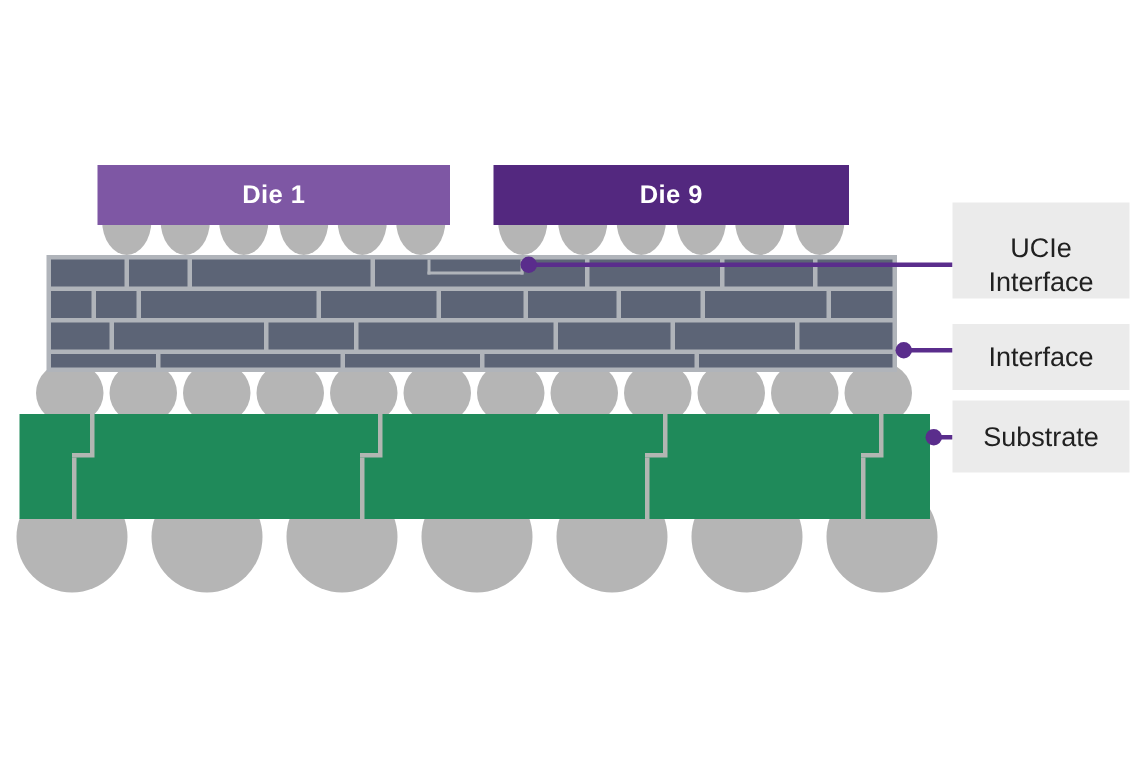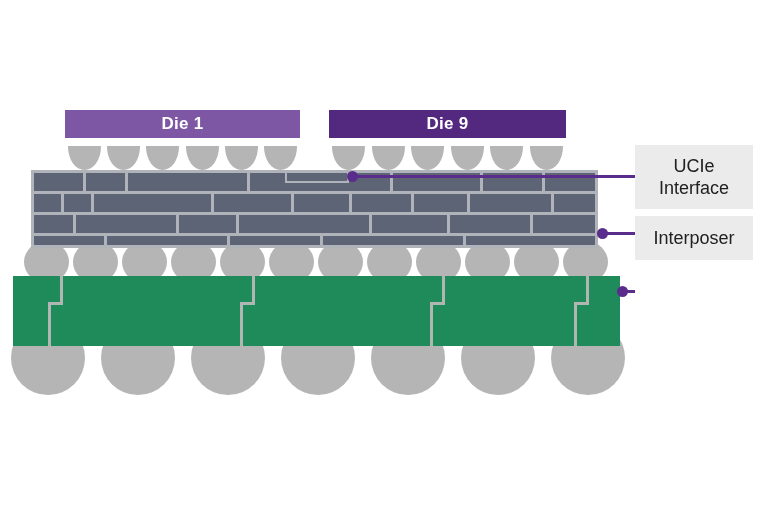--- a/index.html
+++ b/index.html
@@ -3,21 +3,21 @@
 <meta charset="utf-8">
 <style>
   html,body{margin:0;padding:0;background:#fff;}
   #stage{
     position:relative;width:760px;height:507px;overflow:hidden;
     background:var(--bg,#fff);
     font-family:"Liberation Sans", sans-serif;
   }
   
   .die{
-    position:absolute;top:110px;height:28px;z-index:2;
+    position:absolute;top:110px;height:40px;z-index:2;
     display:flex;align-items:center;justify-content:center;
     color:#fff;font-size:17px;font-weight:700;letter-spacing:.3px;
   }
   #die1{left:65px;width:235px;background:var(--die1,#7e57a4);}
   #die2{left:329px;width:237px;background:var(--die2,#53287f);}
   
   .microbump{
     position:absolute;top:146px;width:33px;height:24px;z-index:1;
     background:var(--bump,#b5b5b5);
     border-radius:0 0 17px 17px / 0 0 24px 24px;
@@ -51,21 +51,21 @@
   
   .leader-line{position:absolute;height:3px;z-index:3;background:var(--purple,#5a2d8c);}
   .leader-dot{position:absolute;width:11px;height:11px;border-radius:50%;z-index:3;background:var(--purple,#5a2d8c);}
   
   .callout{
     position:absolute;left:635px;width:118px;z-index:3;
     background:var(--callout-bg,#ebebeb);color:var(--callout-text,#212121);
     display:flex;align-items:center;justify-content:center;text-align:center;
     font-size:18px;line-height:1.25;padding:0 8px;box-sizing:border-box;
   }
-  #callout-ucie{top:145px;height:64px;}
+  #callout-ucie{top:135px;height:64px;align-items:flex-end;}
   #callout-interposer{top:216px;height:44px;}
   #callout-substrate{top:267px;height:48px;}
 </style>
 </head>
 <body>
 
 <div id="stage" style="--bg: #ffffff; --bump: #b5b5b5; --brick: #5c6476; --mortar: #b0b4ba; --green: #1f8a5a; --trace: #b2b6b2; --callout-bg: #ebebeb; --callout-text: #212121; --purple: #5a2d8c;">
 
   <div id="die1" class="die" style="background: rgb(126, 87, 164);">
     <span>Die 1</span>
@@ -171,16 +171,19 @@
   <div class="leader-line" style="left:603px;top:232px;width:32px;"></div>
   <div class="leader-dot" style="left:597px;top:228px;"></div>
 
   <div class="leader-line" style="left:623px;top:290px;width:12px;"></div>
   <div class="leader-dot" style="left:617px;top:286px;"></div>
 
   <div id="callout-ucie" class="callout">
     <span>UCIe Interface</span>
   </div>
   <div id="callout-interposer" class="callout">
-    <span>Interposer</span>
+    <span>Interface</span>
+  </div>
+  <div id="callout-substrate" class="callout">
+    <span>Substrate</span>
   </div>
 
 </div>
 
 </body></html>

